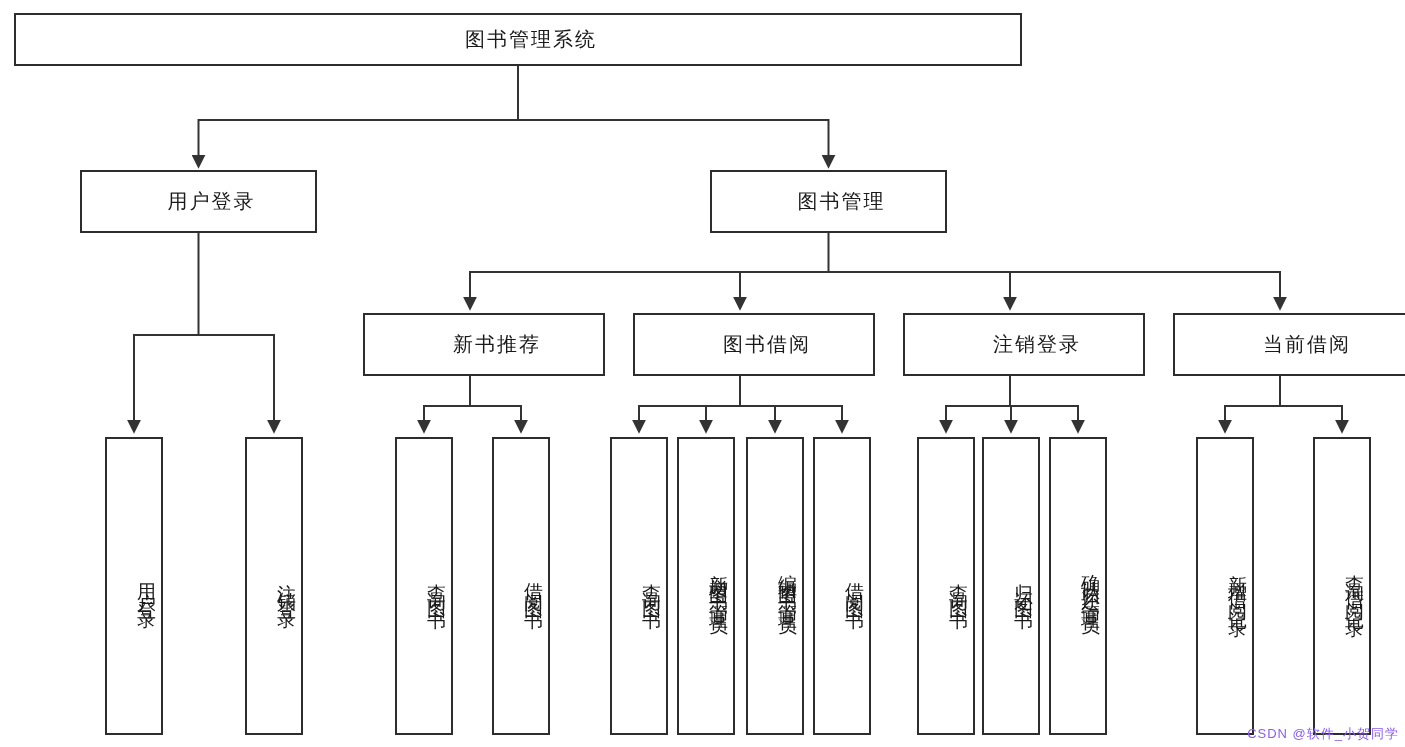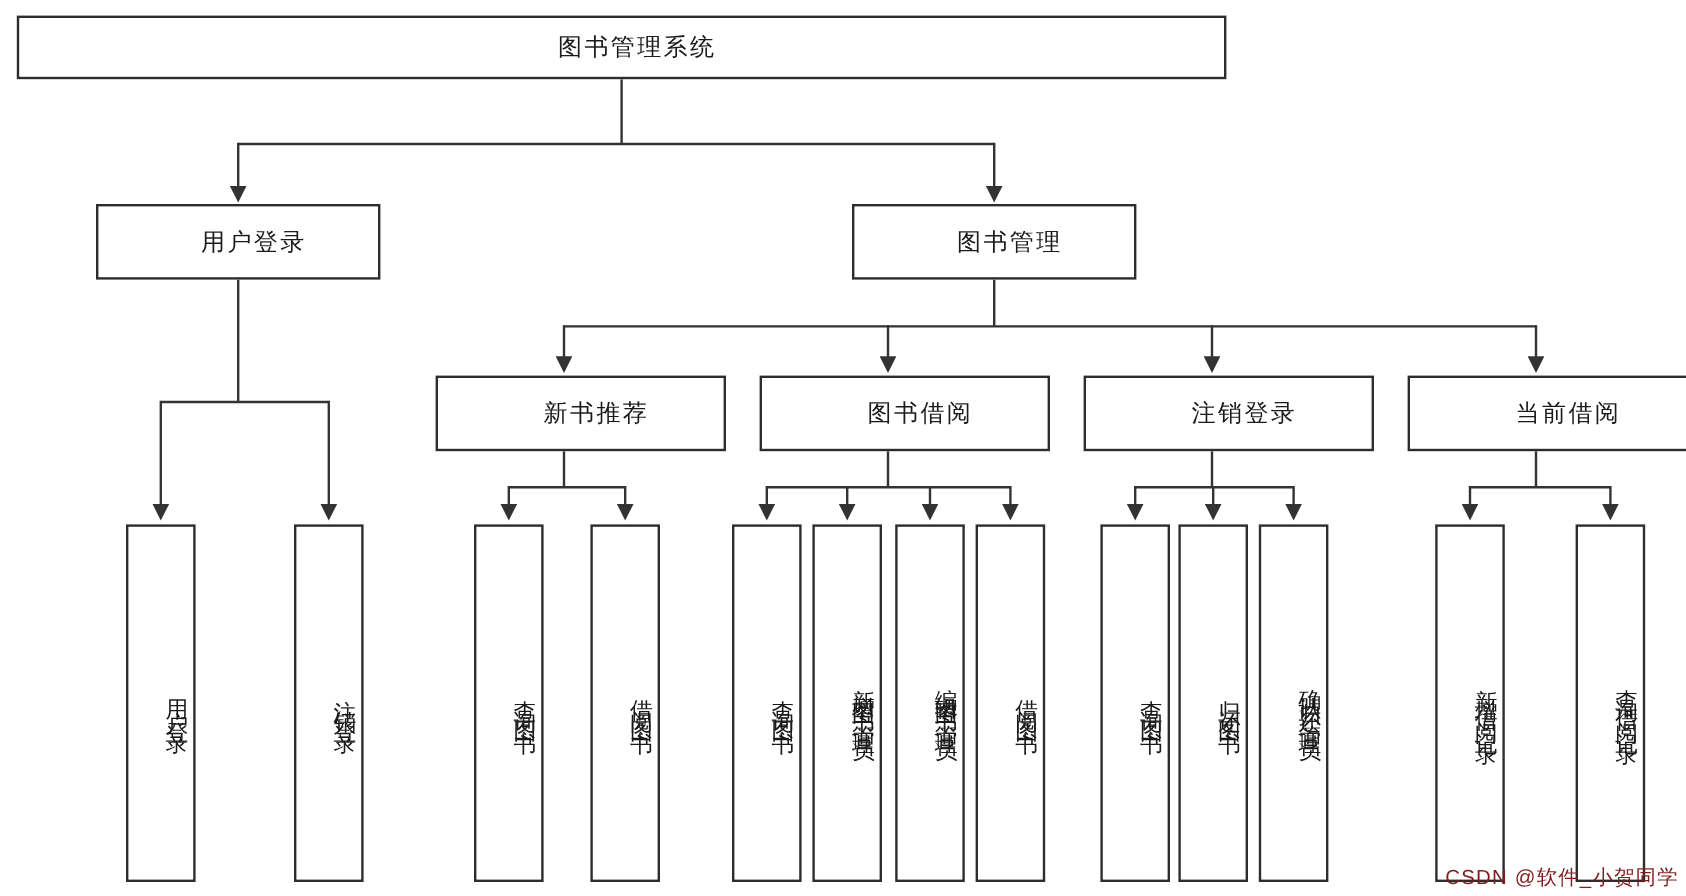--- a/index.html
+++ b/index.html
@@ -69,22 +69,22 @@
     line-height: 1;
     white-space: nowrap;
   }
   .leaf.long .vtext {
     letter-spacing: 6px;
   }
   .watermark {
     position: absolute;
     right: 6px;
     bottom: 4px;
-    font-size: 17px;
-    color: #7f1d1d;
+    font-size: 13px;
+    color: #8b5cf6;
     letter-spacing: 1px;
     white-space: nowrap;
   }
 </style>
 </head>
 <body>
 
 <div class="canvas">
 
   <svg class="connectors" viewBox="0 0 1405 747" xmlns="http://www.w3.org/2000/svg">

